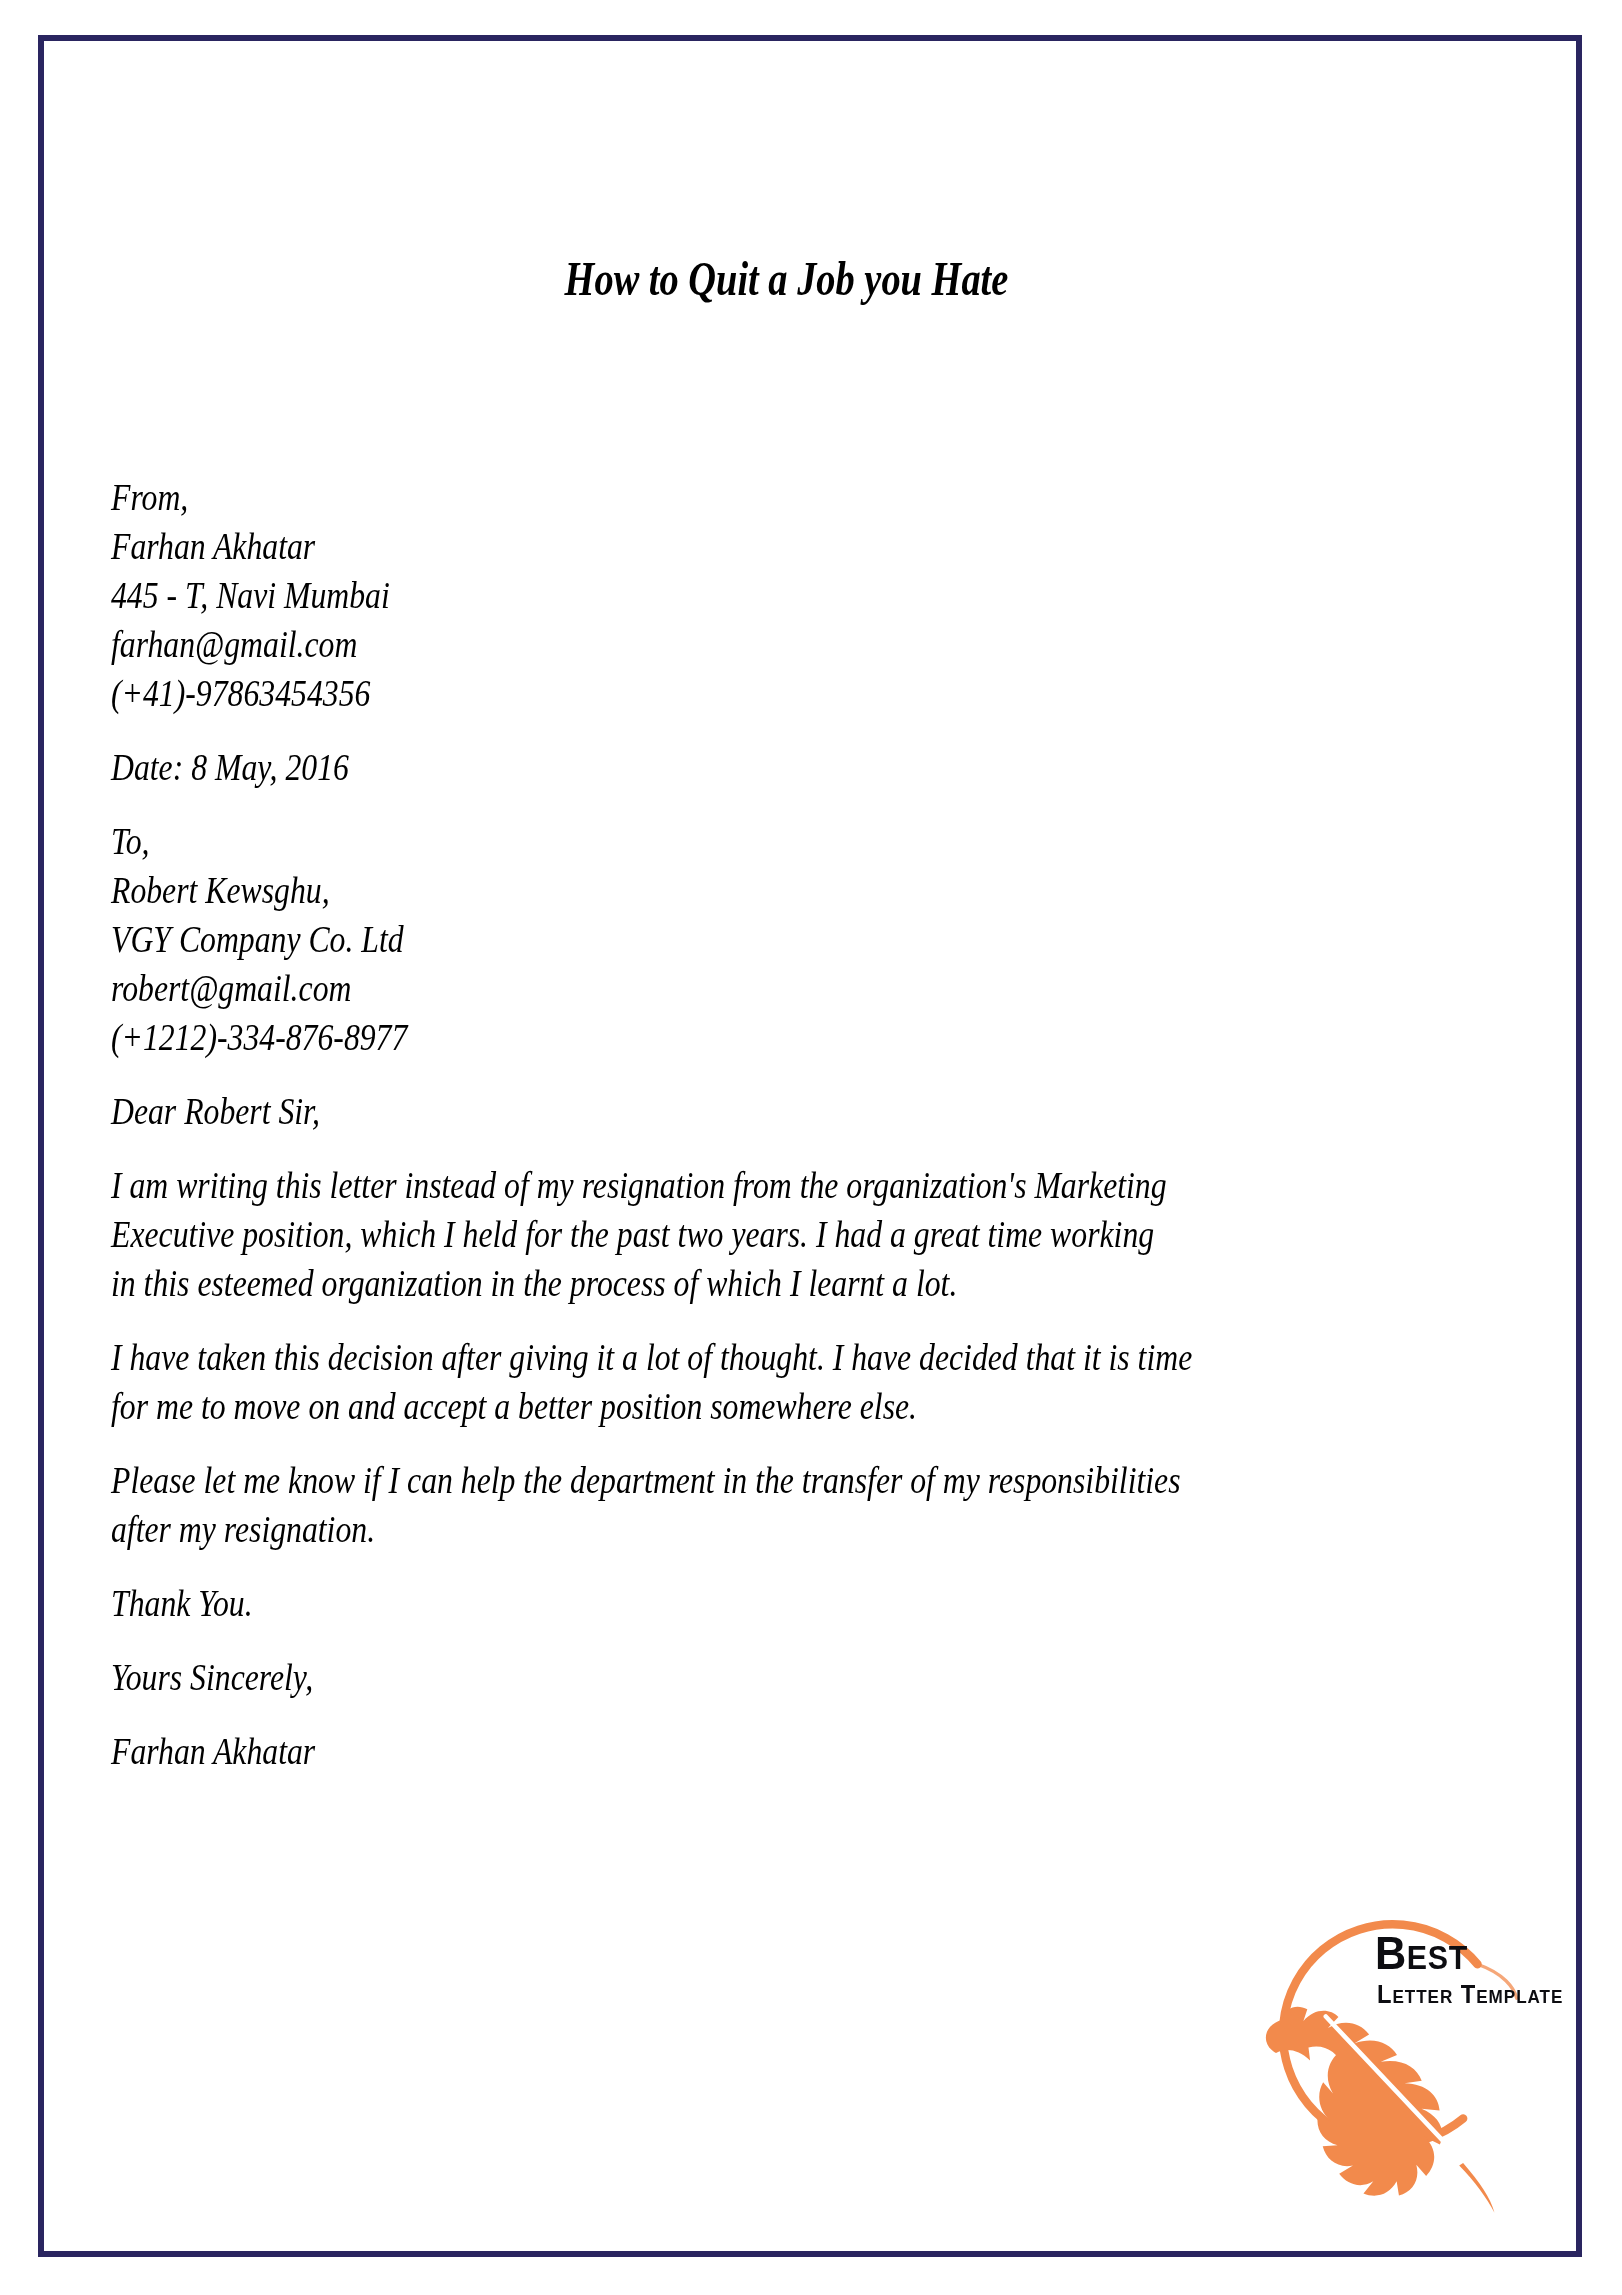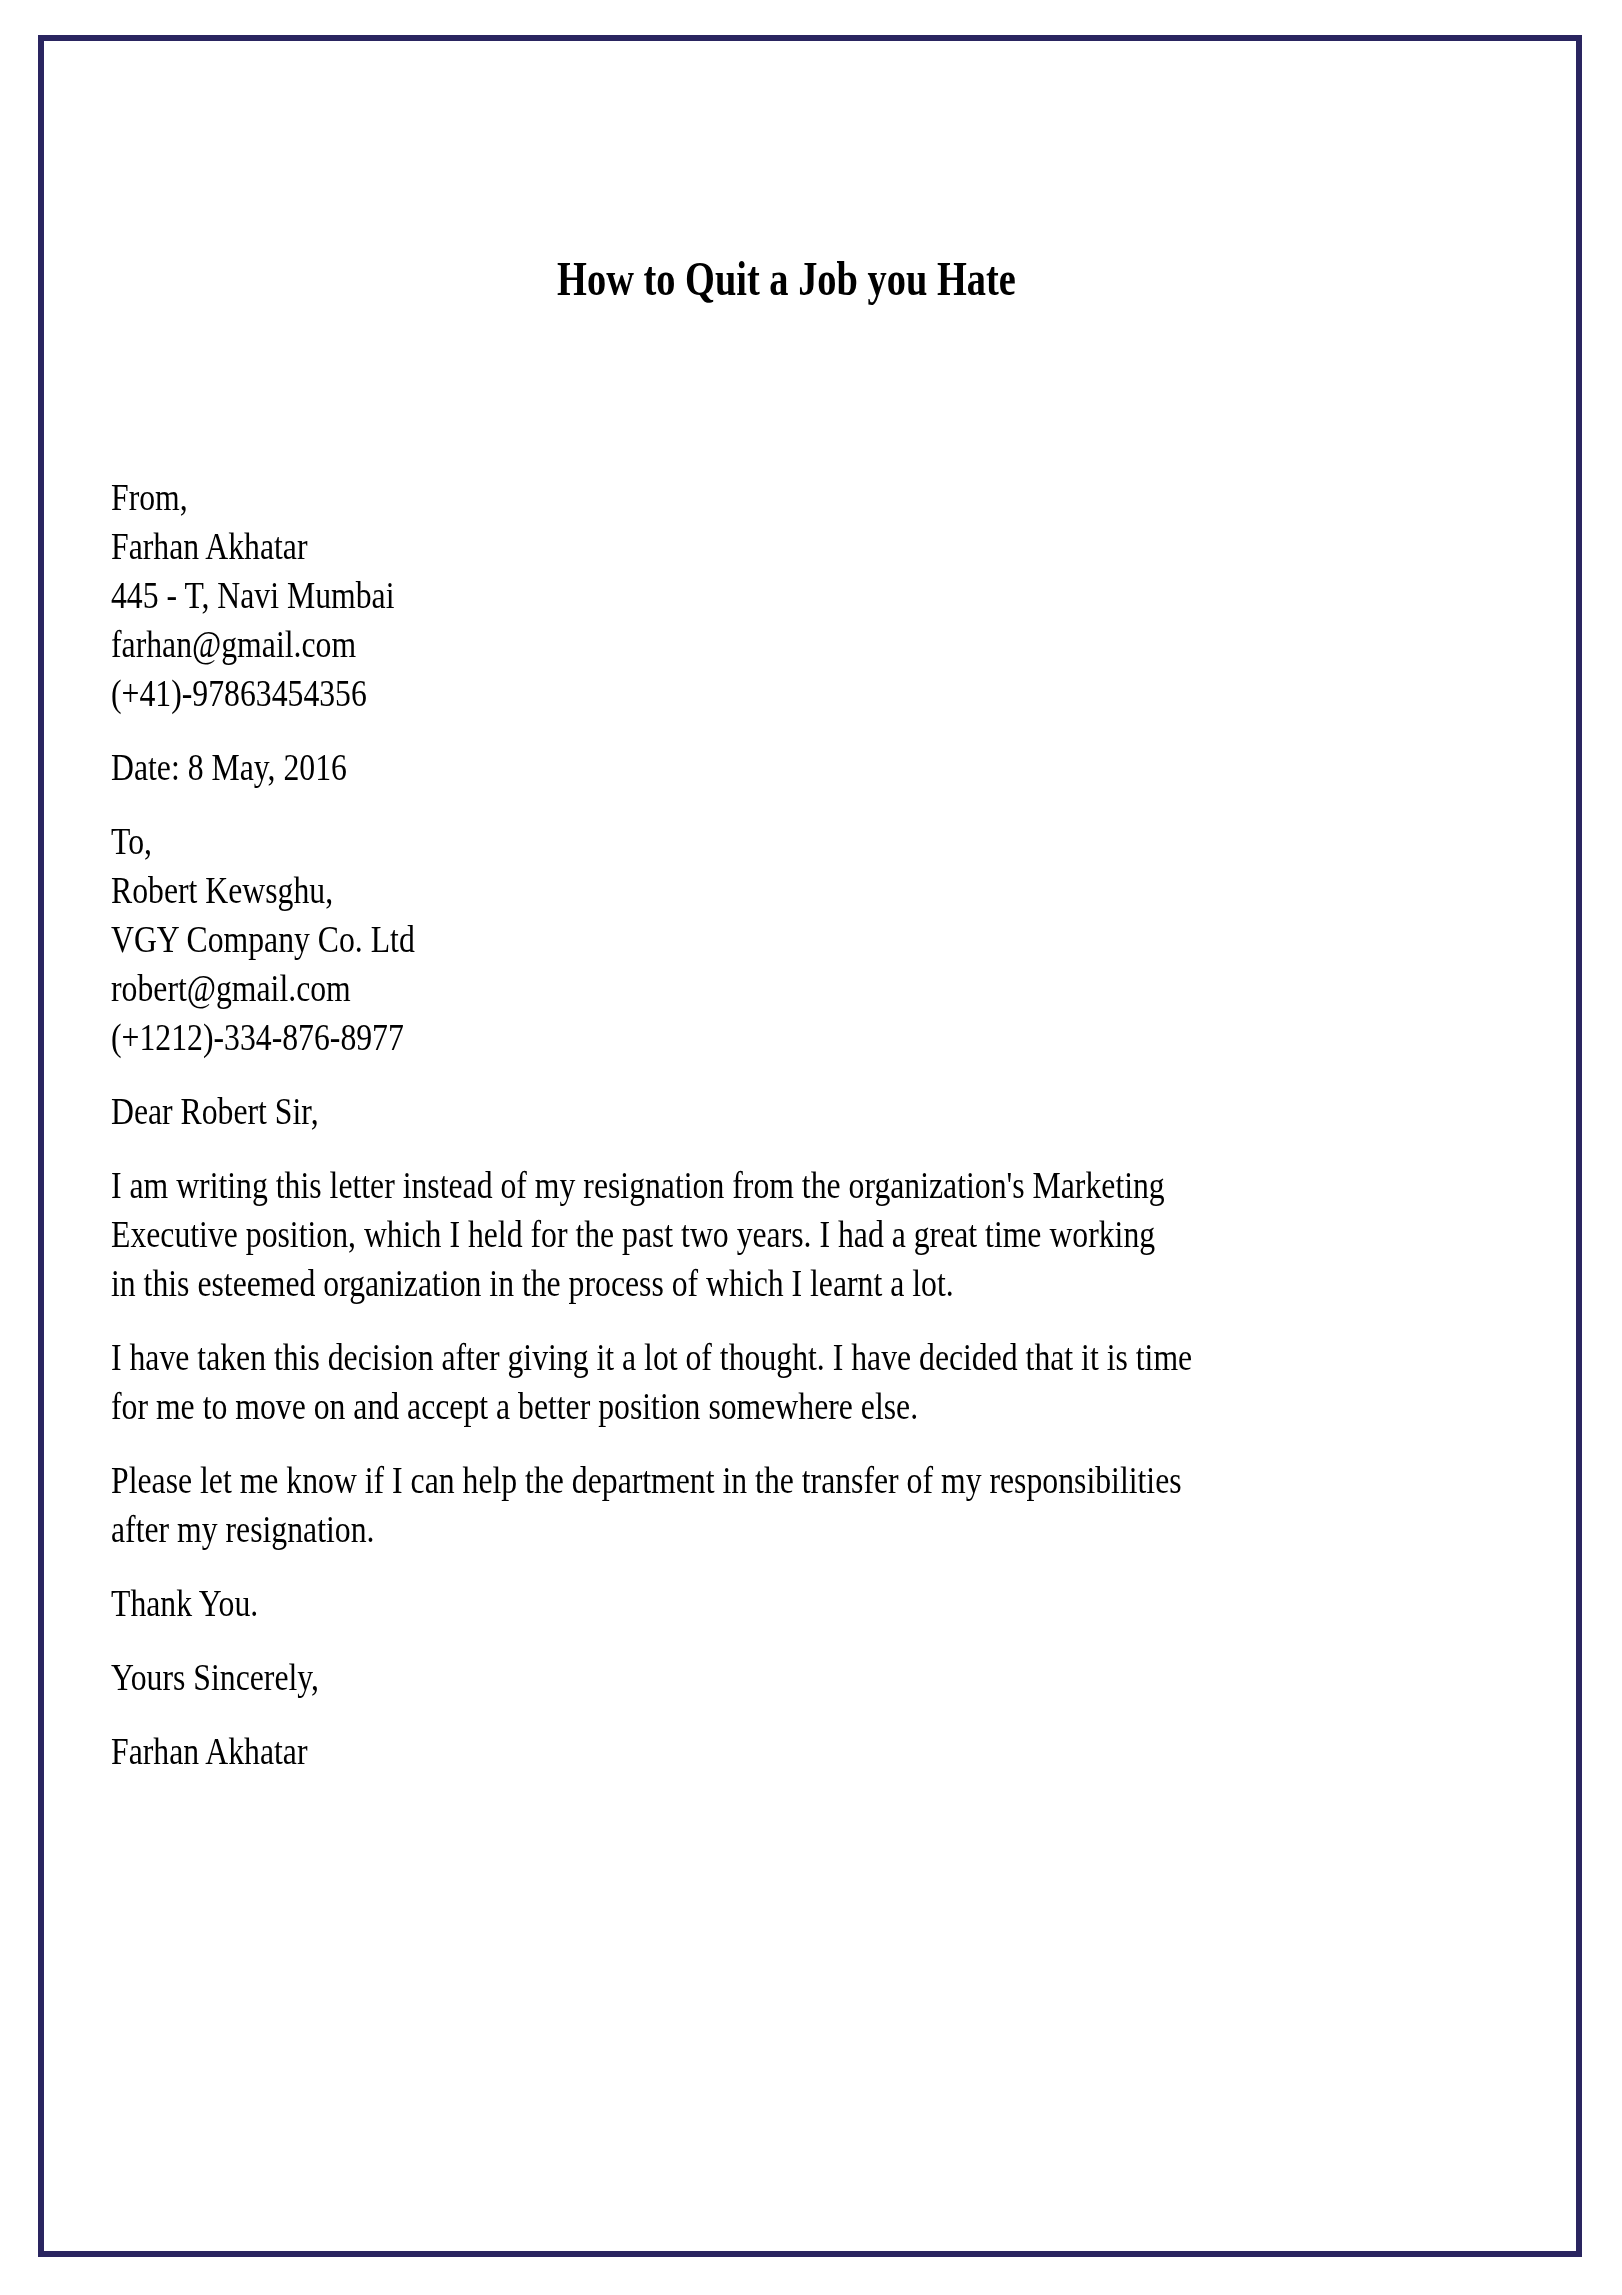--- a/index.html
+++ b/index.html
@@ -28,20 +28,21 @@
     box-sizing: border-box;
     pointer-events: none;
   }
 
   
   #letter {
     position: absolute;
     left: 111px;
     top: 249px;
     width: 1355px;
+    font-style: italic;
   }
 
   #doc-title {
     text-align: center;
     font-family: "Liberation Serif", "DejaVu Serif", serif;
     font-weight: bold;
     font-size: 48px;
     line-height: 59px;
     letter-spacing: 0px;
     color: #000000;
@@ -177,15 +178,70 @@
         <span class="line">Yours Sincerely,</span>
       </div>
 
       <div class="para">
         <span class="line">Farhan Akhatar</span>
       </div>
 
     </div>
   </div>
 
+  <div id="logo">
+    <svg viewBox="0 0 470 520" xmlns="http://www.w3.org/2000/svg">
+
+      <path d="M 352 94
+               A 168 168 0 1 0 330 330" fill="none" stroke="#F28A4C" stroke-width="13" stroke-linecap="round" transform="translate(0,18)"></path>
+
+      <path d="M 352 112 C 392 126 408 148 412 164" fill="none" stroke="#F28A4C" stroke-width="5" stroke-linecap="round" opacity="0.75"></path>
+
+      <g fill="#F28A4C">
+        <path d="M 92 188
+                 C 78 162 100 142 126 150
+                 C 140 135 158 142 166 156
+                 L 152 168
+                 C 176 160 196 172 200 190
+                 L 178 196
+                 C 206 196 224 214 226 236
+                 L 200 236
+                 C 230 242 246 262 246 284
+                 L 220 280
+                 C 250 292 262 314 258 336
+                 L 234 326
+                 C 262 344 268 368 258 388
+                 L 236 372
+                 C 254 396 250 420 232 432
+                 L 218 410
+                 C 226 436 212 456 190 462
+                 L 186 440
+                 C 180 462 160 472 140 466
+                 L 148 446
+                 C 128 458 108 452 96 436
+                 L 118 428
+                 C 96 428 82 412 80 392
+                 L 104 392
+                 C 82 384 74 364 80 344
+                 L 100 354
+                 C 84 338 84 316 98 300
+                 L 110 318
+                 C 102 294 112 272 130 262
+                 L 134 284
+                 C 134 258 150 240 172 236
+                 L 166 258
+                 C 174 234 160 212 138 206
+                 L 130 224
+                 C 124 200 108 188 92 188 Z" transform="rotate(-31 170 310) scale(1.02)"></path>
+
+        <path d="M 120 192 L 352 438" stroke="#ffffff" stroke-width="7" fill="none" stroke-linecap="round"></path>
+
+        <path d="M 330 416 C 356 446 372 470 378 492
+                 C 366 470 348 444 324 420 Z"></path>
+      </g>
+    </svg>
+
+    <div class="logo-word" id="logo-best">Best</div>
+    <div class="logo-word" id="logo-sub">Letter Template</div>
+  </div>
 
 </div>
 
 
 </body></html>

